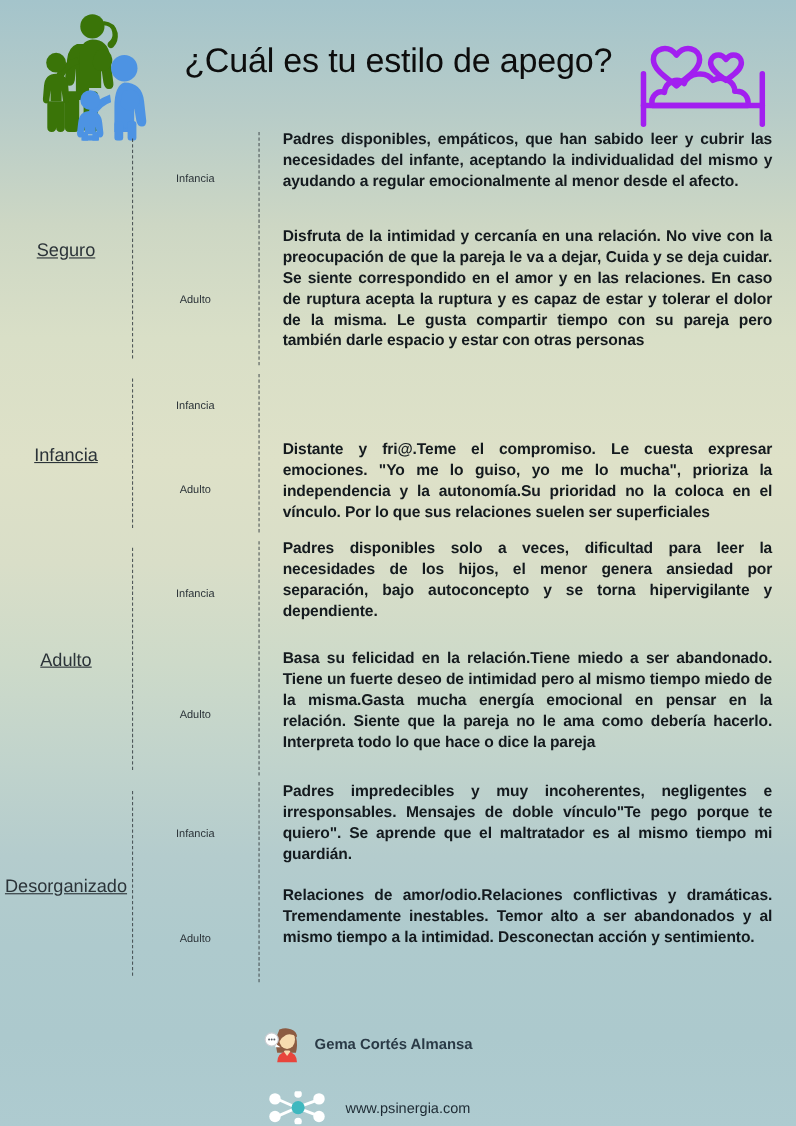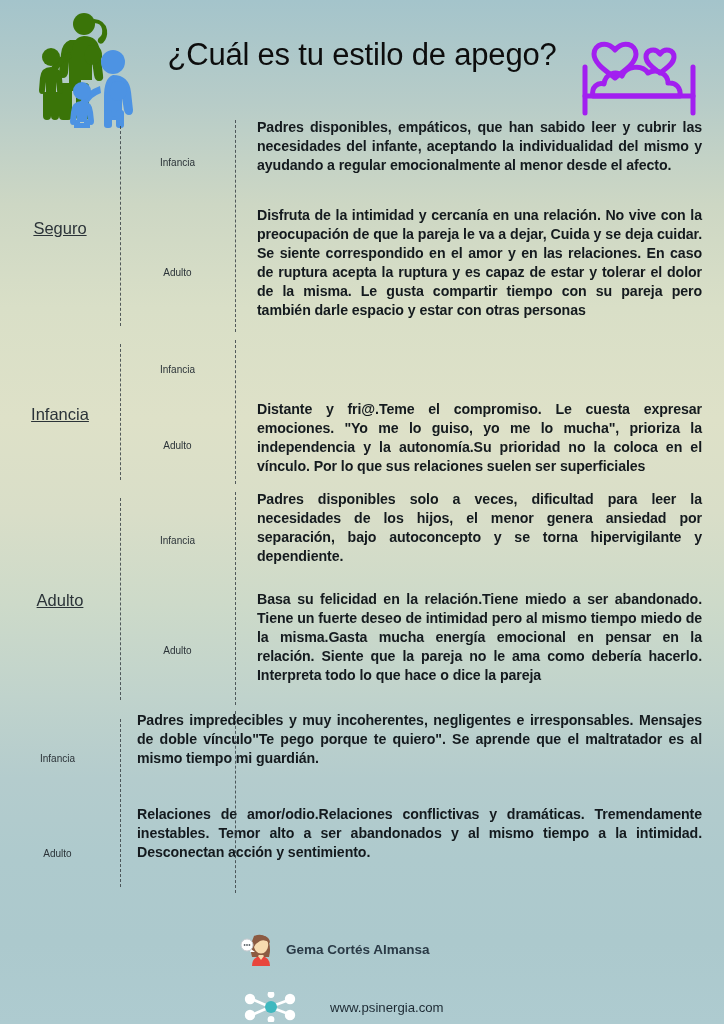--- a/index.html
+++ b/index.html
@@ -156,21 +156,21 @@
     gap: 10px;
     font-size: 13.2px;
     color: #1d2a33;
   }
   .f-web-row {
     position: absolute;
     left: 240px;
     top: 68px;
     display: flex;
     align-items: center;
-    gap: 28px;
+    gap: 12px;
     font-size: 13.2px;
     color: #1d2a33;
   }
   .avatar-ic { width: 36px; height: 34px; display:block; }
   .mail-ic { width: 70px; height: 38px; display:block; }
   .web-ic { width: 62px; height: 30px; display:block; }
 </style>
 </head>
 <body>
 
@@ -281,20 +281,21 @@
         <div class="row" style="height:121px;">
           <div class="col-age">Adulto</div>
           <div class="col-text">Basa su felicidad en la relación.Tiene miedo a ser abandonado. Tiene un fuerte deseo de intimidad pero al mismo tiempo miedo de la misma.Gasta mucha energía emocional en pensar en la relación. Siente que la pareja no le ama como debería hacerlo. Interpreta todo lo que hace o dice la pareja</div>
         </div>
       </div>
       <div class="dash" style="left:120px;top:8px;height:202px;"></div>
       <div class="dash" style="left:235px;top:2px;height:213px;"></div>
     </div>
 
     <div class="grp" style="height:190px;">
+      <div class="col-style">Desorganizado</div>
       <div class="col-rows">
         <div class="row" style="height:94px;">
           <div class="col-age">Infancia</div>
           <div class="col-text">Padres impredecibles y muy incoherentes, negligentes e irresponsables. Mensajes de doble vínculo"Te pego porque te quiero". Se aprende que el maltratador es al mismo tiempo mi guardián.</div>
         </div>
         <div class="row" style="height:96px;">
           <div class="col-age">Adulto</div>
           <div class="col-text">Relaciones de amor/odio.Relaciones conflictivas y dramáticas. Tremendamente inestables. Temor alto a ser abandonados y al mismo tiempo a la intimidad. Desconectan acción y sentimiento.</div>
         </div>
       </div>

